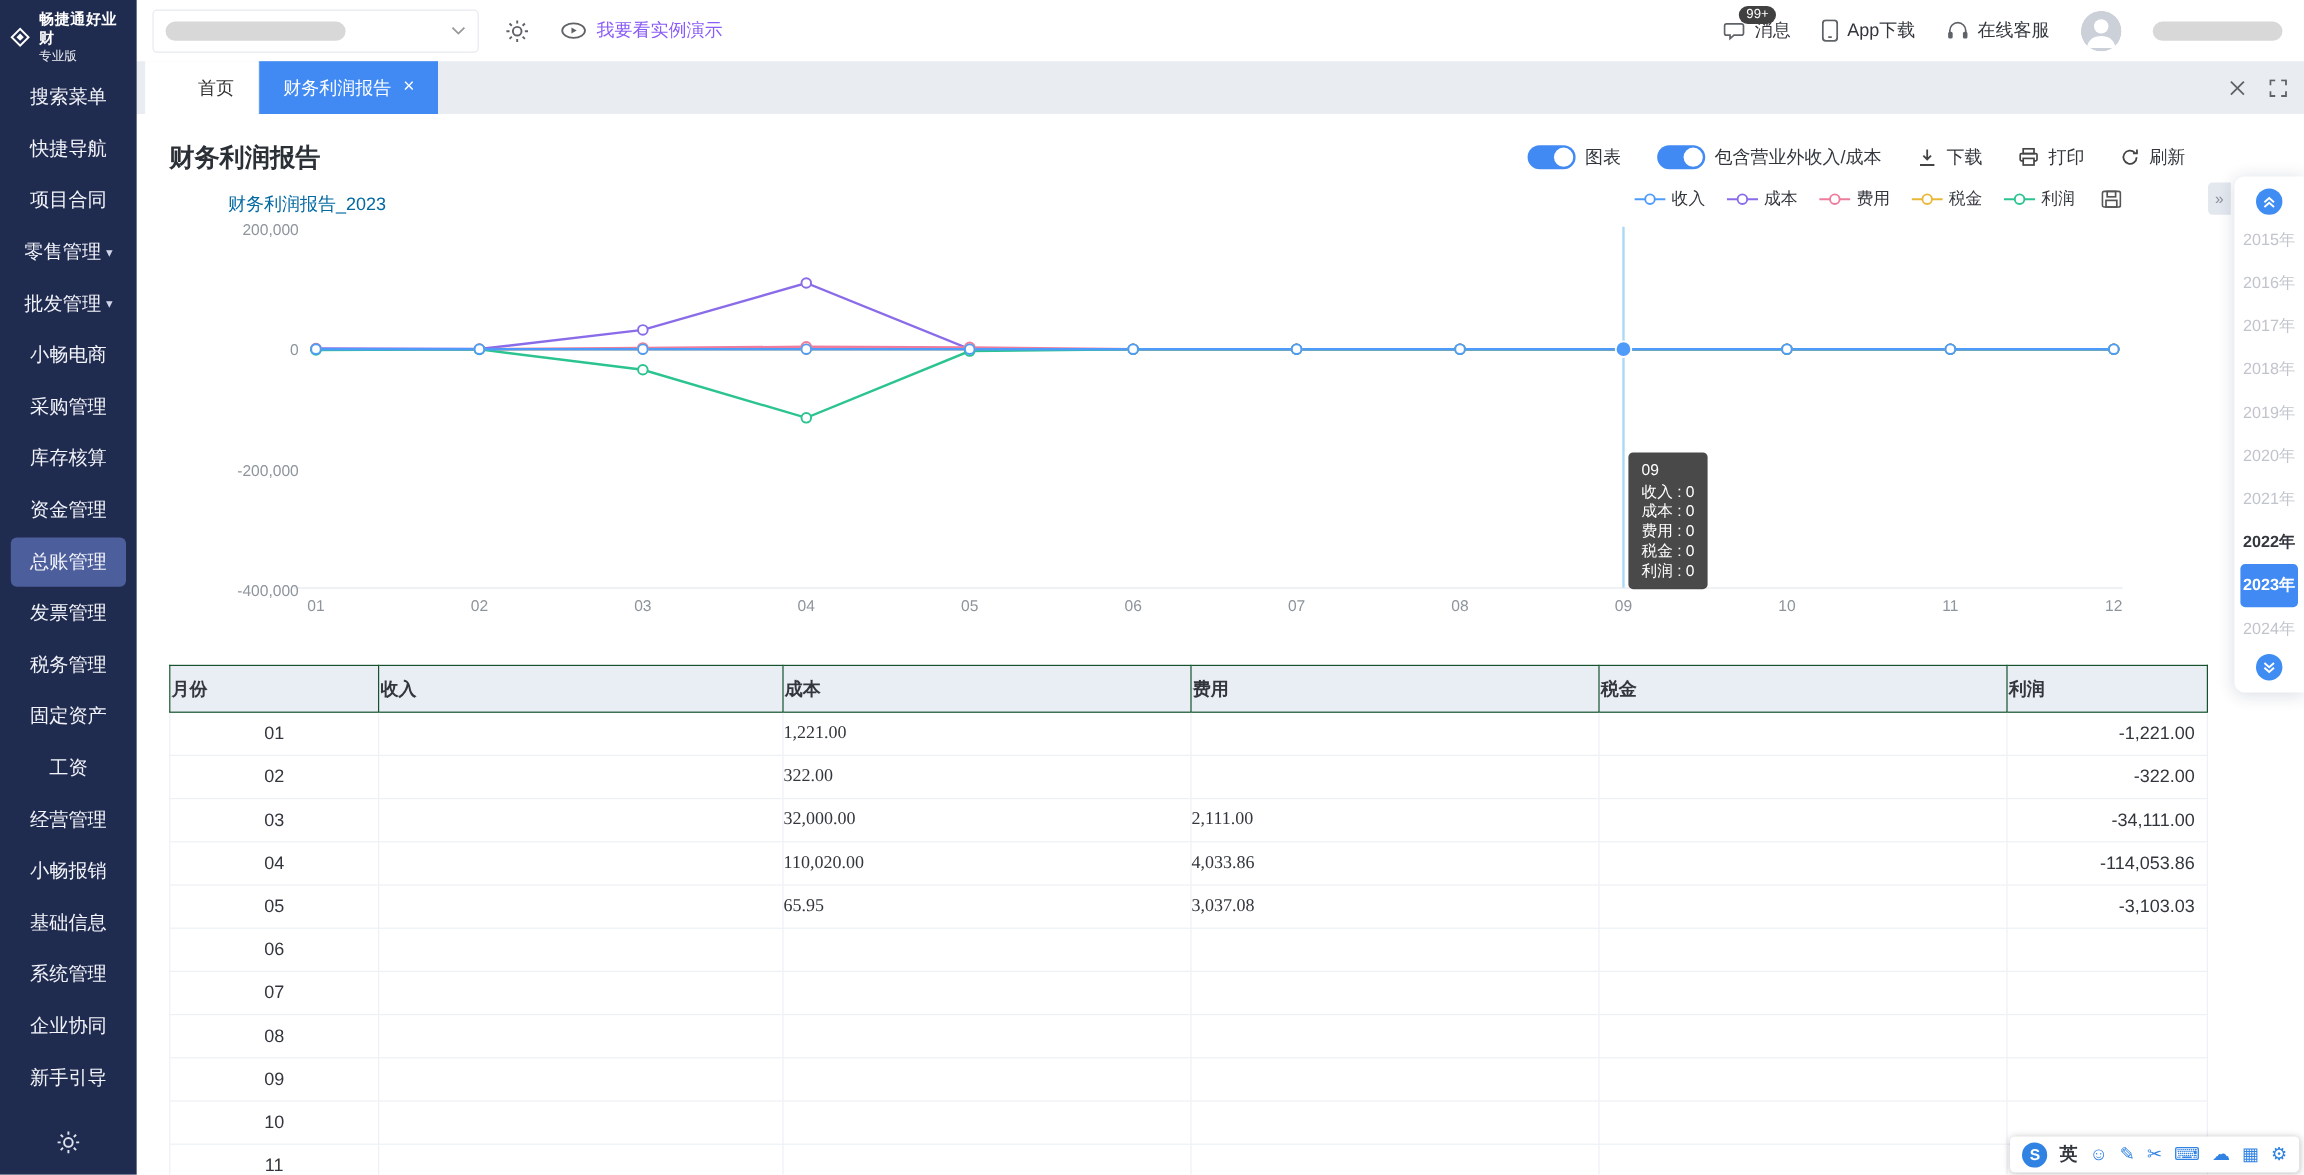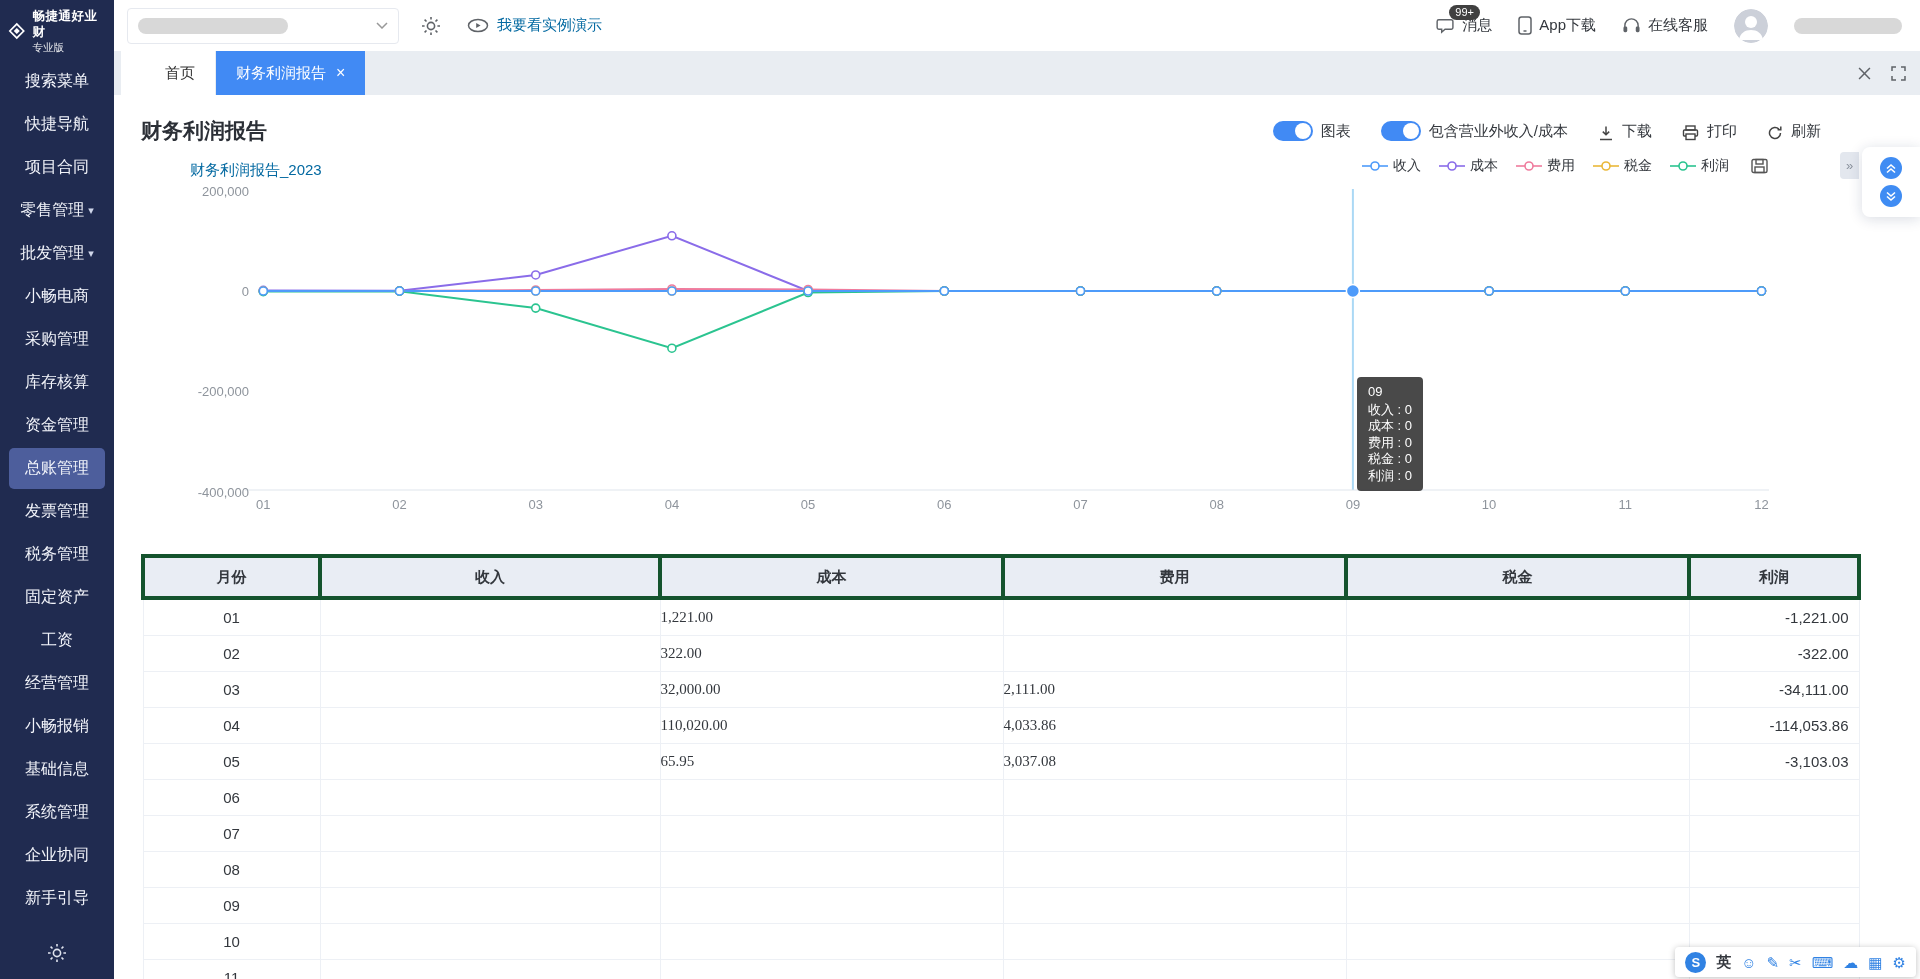--- a/index.html
+++ b/index.html
@@ -17,58 +17,58 @@
   .side-item.active{background:#4d5e9c;border-radius:5px;margin:1px 9px;height:41px;justify-content:center;}
   .side-gear{margin-top:auto;margin-bottom:12px;text-align:center;cursor:pointer;}
 
   
   .main{flex:1;display:flex;flex-direction:column;min-width:0;}
 
   .topbar{height:51px;background:#fff;display:flex;align-items:center;padding:0 18px 0 13px;}
   .select{width:250px;height:34px;border:1px solid #e6e9ef;border-radius:4px;display:flex;align-items:center;justify-content:space-between;padding:0 10px;cursor:pointer;background:#fff;}
   .redacted{display:inline-block;width:150px;height:16px;border-radius:8px;background:#d8d8d8;}
   .icon-btn{background:none;border:none;margin-left:20px;cursor:pointer;padding:2px;display:flex;align-items:center;}
-  .demo{display:flex;align-items:center;gap:8px;margin-left:24px;font-size:15px;color:#0369a1;cursor:pointer;}
+  .demo{display:flex;align-items:center;gap:8px;margin-left:24px;font-size:15px;color:#8b5cf6;cursor:pointer;}
   .topbar-right{margin-left:auto;display:flex;align-items:center;gap:26px;}
   .top-item{position:relative;display:flex;align-items:center;gap:7px;font-size:15px;color:#33373d;cursor:pointer;}
   .badge{position:absolute;top:-11px;left:13px;background:#404040;color:#fff;font-size:11px;line-height:15px;padding:0 6px;border-radius:8px;}
   .avatar{width:34px;height:34px;border-radius:50%;overflow:hidden;display:inline-block;cursor:pointer;}
   .redacted.name{width:108px;}
 
   .tabrow{height:44px;background:#e9edf2;display:flex;align-items:stretch;padding-left:7px;position:relative;}
   .tab{display:inline-flex;align-items:center;padding:0 20px;font-size:15px;cursor:pointer;}
   .tab-home{background:#fff;color:#333;margin-right:1px;padding-left:44px;}
   .tab-active{background:#418af4;color:#fff;gap:10px;}
   .tab-close{font-size:16px;line-height:1;cursor:pointer;}
   .tabrow-right{position:absolute;right:14px;top:0;height:100%;display:flex;align-items:center;gap:20px;}
   .tabrow-right span{cursor:pointer;display:flex;align-items:center;}
 
   .content{flex:1;background:#fff;padding:14px 99px 0 27px;position:relative;overflow:hidden;}
   .page-head{height:44px;display:flex;align-items:center;}
   .page-head h1{margin:0;font-size:21px;font-weight:600;color:#2b2f36;}
   .controls{margin-left:auto;display:flex;align-items:center;gap:30px;}
-  .ctrl{display:flex;align-items:flex-end;gap:8px;font-size:15px;color:#33373d;cursor:pointer;}
+  .ctrl{display:flex;align-items:center;gap:8px;font-size:15px;color:#33373d;cursor:pointer;}
   .switch{width:40px;height:20px;border-radius:10px;background:#418af4;position:relative;display:inline-block;}
   .switch::after{content:'';position:absolute;width:16px;height:16px;border-radius:50%;background:#fff;top:2px;right:2px;}
 
   
   .chart-card{position:relative;height:392px;}
   .chart-title{position:absolute;left:49px;top:8px;font-size:15px;color:#0369a1;}
   .legend{position:absolute;right:53px;top:4px;display:flex;align-items:center;gap:18px;z-index:2;}
   .legend-items{display:flex;align-items:center;gap:18px;}
   .legend-item{display:flex;align-items:center;gap:5px;font-size:14px;color:#33373d;cursor:pointer;}
   .save-btn{margin-left:4px;cursor:pointer;display:flex;align-items:center;}
   #chart-svg{position:absolute;left:0;top:0;}
   .axis-text{fill:#8e949c;font-size:13px;}
   .tooltip{position:absolute;left:1216px;top:224px;background:rgba(58,58,58,.92);color:#fff;font-size:13px;line-height:16.5px;padding:7px 11px;border-radius:4px;white-space:nowrap;z-index:3;}
   .tooltip .tt-title{margin-bottom:1px;}
 
   
   table{width:100%;border-collapse:collapse;table-layout:fixed;margin-top:9px;font-size:15px;color:#33373d;}
-  th{background:#e9edf4;height:36px;font-weight:600;border:4px solid #14532d;text-align:center;}
+  th{background:#e9edf4;height:36px;font-weight:600;border:1px solid #14532d;text-align:left;}
   td{height:35px;border:1px solid #edf0f5;padding:0;}
   td.c-month{text-align:center;}
   td.num{text-align:left;padding-right:34px;font-family:Liberation Serif, serif;}
   td.c-profit{text-align:right;padding-right:10px;}
 
   
   .year-panel{position:absolute;right:0;top:147px;width:58px;background:#fff;border-radius:8px 0 0 8px;box-shadow:0 2px 14px rgba(20,40,80,.16);padding:7px 0 7px 0;display:flex;flex-direction:column;align-items:stretch;z-index:5;}
   .chev-btn{width:22px;height:22px;border-radius:50%;background:#3f8cf3;margin:3px auto;display:flex;align-items:center;justify-content:center;cursor:pointer;flex-shrink:0;}
   .year{height:36px;line-height:36px;text-align:center;font-size:13.5px;cursor:pointer;}
   .year.disabled{color:#c0c4cc;}
@@ -534,20 +534,32 @@
     </div>
   </div>
 
   <div class="collapse-tab">»</div>
   <div class="year-panel">
     <span class="chev-btn">
       <svg width="12" height="11" viewBox="0 0 12 11" fill="none" stroke="#fff" stroke-width="1.6">
           <path d="M2 5.5L6 2l4 3.5M2 9.5L6 6l4 3.5"></path>
         </svg>
     </span>
+    <div id="year-list">
+        <div class="year disabled">2015年</div>
+        <div class="year disabled">2016年</div>
+        <div class="year disabled">2017年</div>
+        <div class="year disabled">2018年</div>
+        <div class="year disabled">2019年</div>
+        <div class="year disabled">2020年</div>
+        <div class="year disabled">2021年</div>
+        <div class="year normal">2022年</div>
+        <div class="year selected">2023年</div>
+        <div class="year disabled">2024年</div>
+      </div>
     <span class="chev-btn">
       <svg width="12" height="11" viewBox="0 0 12 11" fill="none" stroke="#fff" stroke-width="1.6">
           <path d="M2 1.5L6 5l4-3.5M2 5.5L6 9l4-3.5"></path>
         </svg>
     </span>
   </div>
 
   <div class="ime-bar">
     <span class="ime-logo">S</span>
     <span class="ime-mode">英</span>

